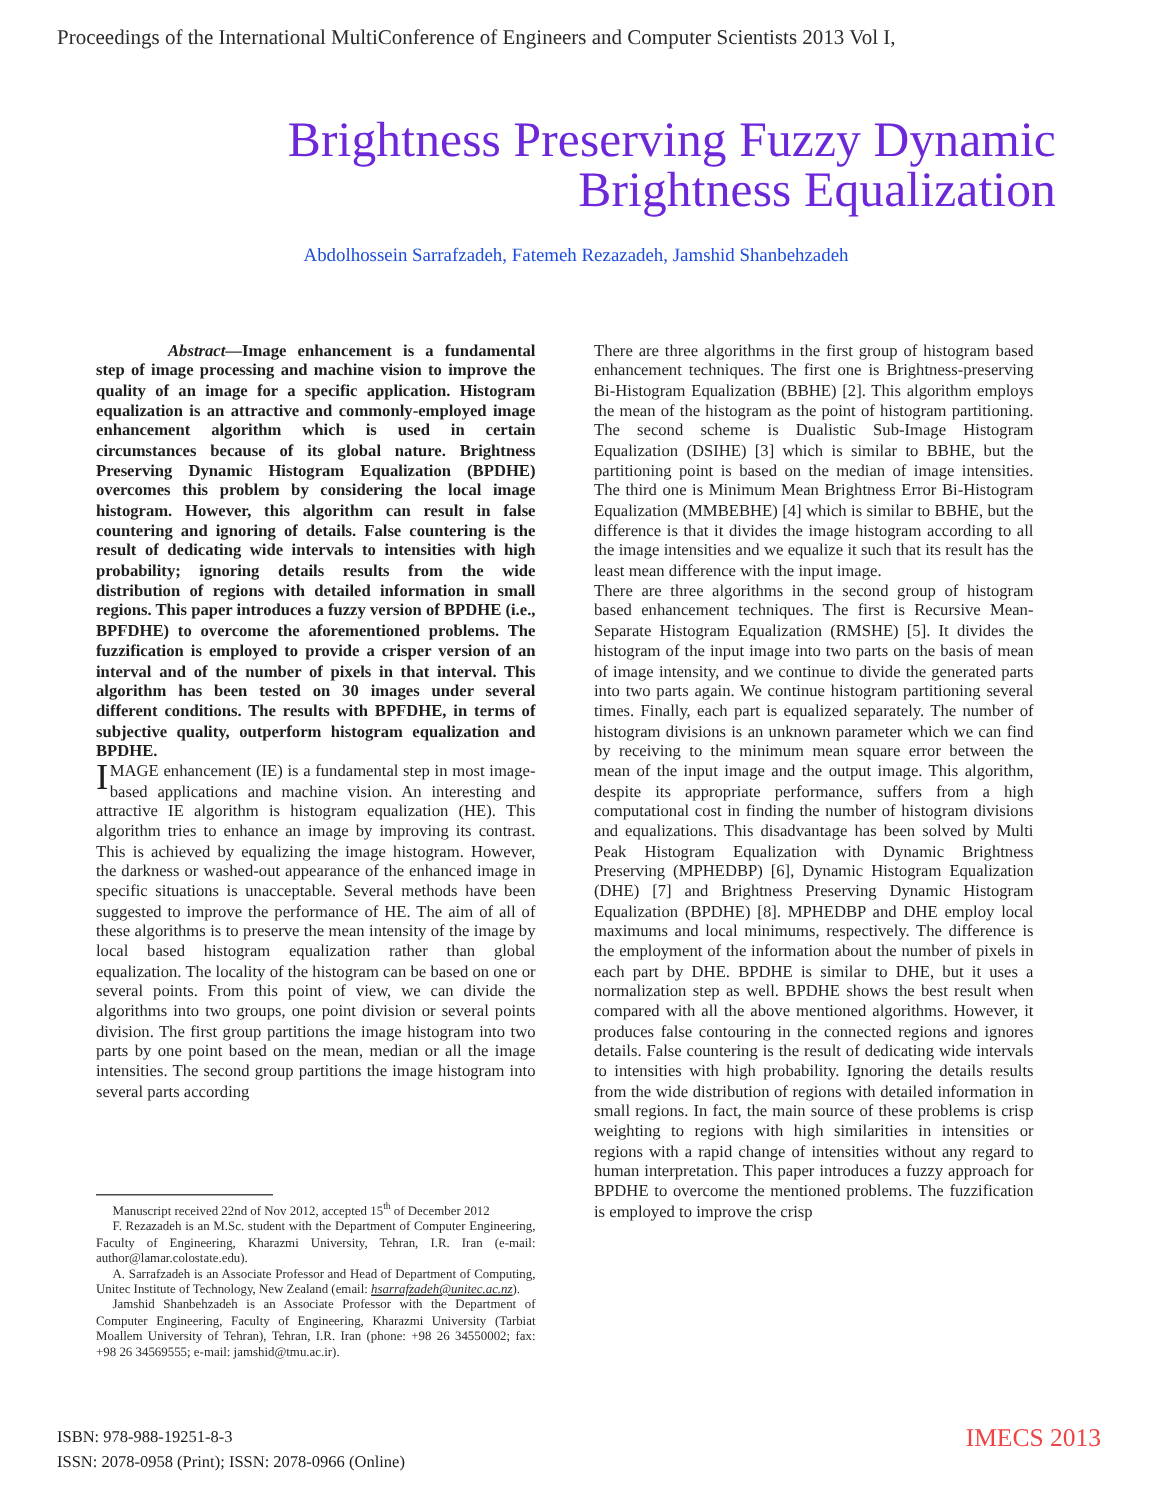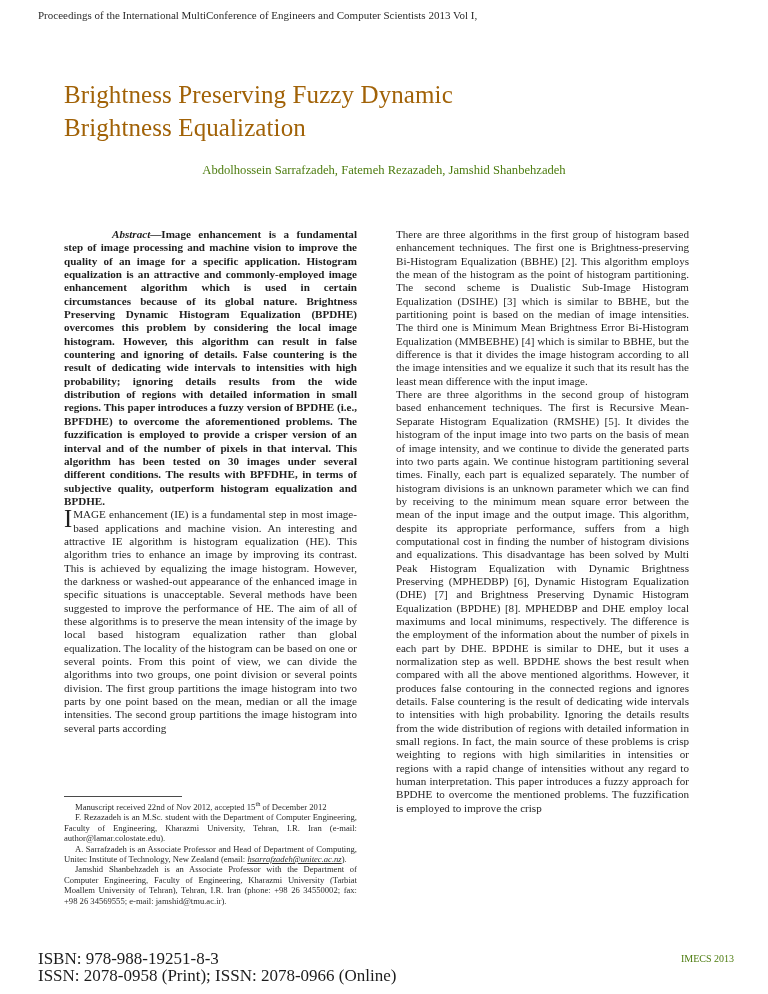--- a/index.html
+++ b/index.html
@@ -18,48 +18,48 @@
   .page {
     position: absolute;
     left: 0; top: 0;
     width: 768px;
     height: 994px;
   }
   
   .runhead {
     position: absolute;
     left: 38px;
-    top: 8px;
+    top: 18px;
     width: 660px;
-    font-size: 11px;
+    font-size: 14px;
     line-height: 15.5px;
     color: #2b2b2b;
   }
   
   .title {
     position: absolute;
     left: 64px;
     top: 78px;
     width: 640px;
-    text-align: left;
-    font-size: 25px;
+    text-align: right;
+    font-size: 33px;
     line-height: 33px;
     font-weight: 400;
     letter-spacing: .1px;
-    color: #a16207;
+    color: #6d28d9;
   }
   
   .authors {
     position: absolute;
     left: 64px;
     top: 163px;
     width: 640px;
     text-align: center;
     font-size: 12.6px;
-    color: #4d7c0f;
+    color: #1d4ed8;
   }
   
   .col {
     position: absolute;
     top: 228px;
     width: 293px;
     font-size: 11.1px;
     line-height: 13.35px;
     text-align: justify;
     text-justify: inter-word;
@@ -141,31 +141,31 @@
   .flink {
     text-decoration: underline;
     font-style: italic;
     color: #2a2a2a;
   }
   
   .footer-left {
     position: absolute;
     left: 38px;
     top: 950px;
+    font-size: 11px;
+    line-height: 17px;
+    color: #1c1c1c;
+  }
+  .footer-right {
+    position: absolute;
+    right: 34px;
+    top: 950px;
     font-size: 17px;
     line-height: 17px;
-    color: #1c1c1c;
-  }
-  .footer-right {
-    position: absolute;
-    right: 34px;
-    top: 950px;
-    font-size: 10px;
-    line-height: 17px;
-    color: #4d7c0f;
+    color: #ef4444;
   }
 </style>
 </head>
 <body>
 
 <div class="page">
 
   <div class="runhead">
     <div>Proceedings of the International MultiConference of Engineers and Computer Scientists 2013 Vol I,</div>
   </div>

